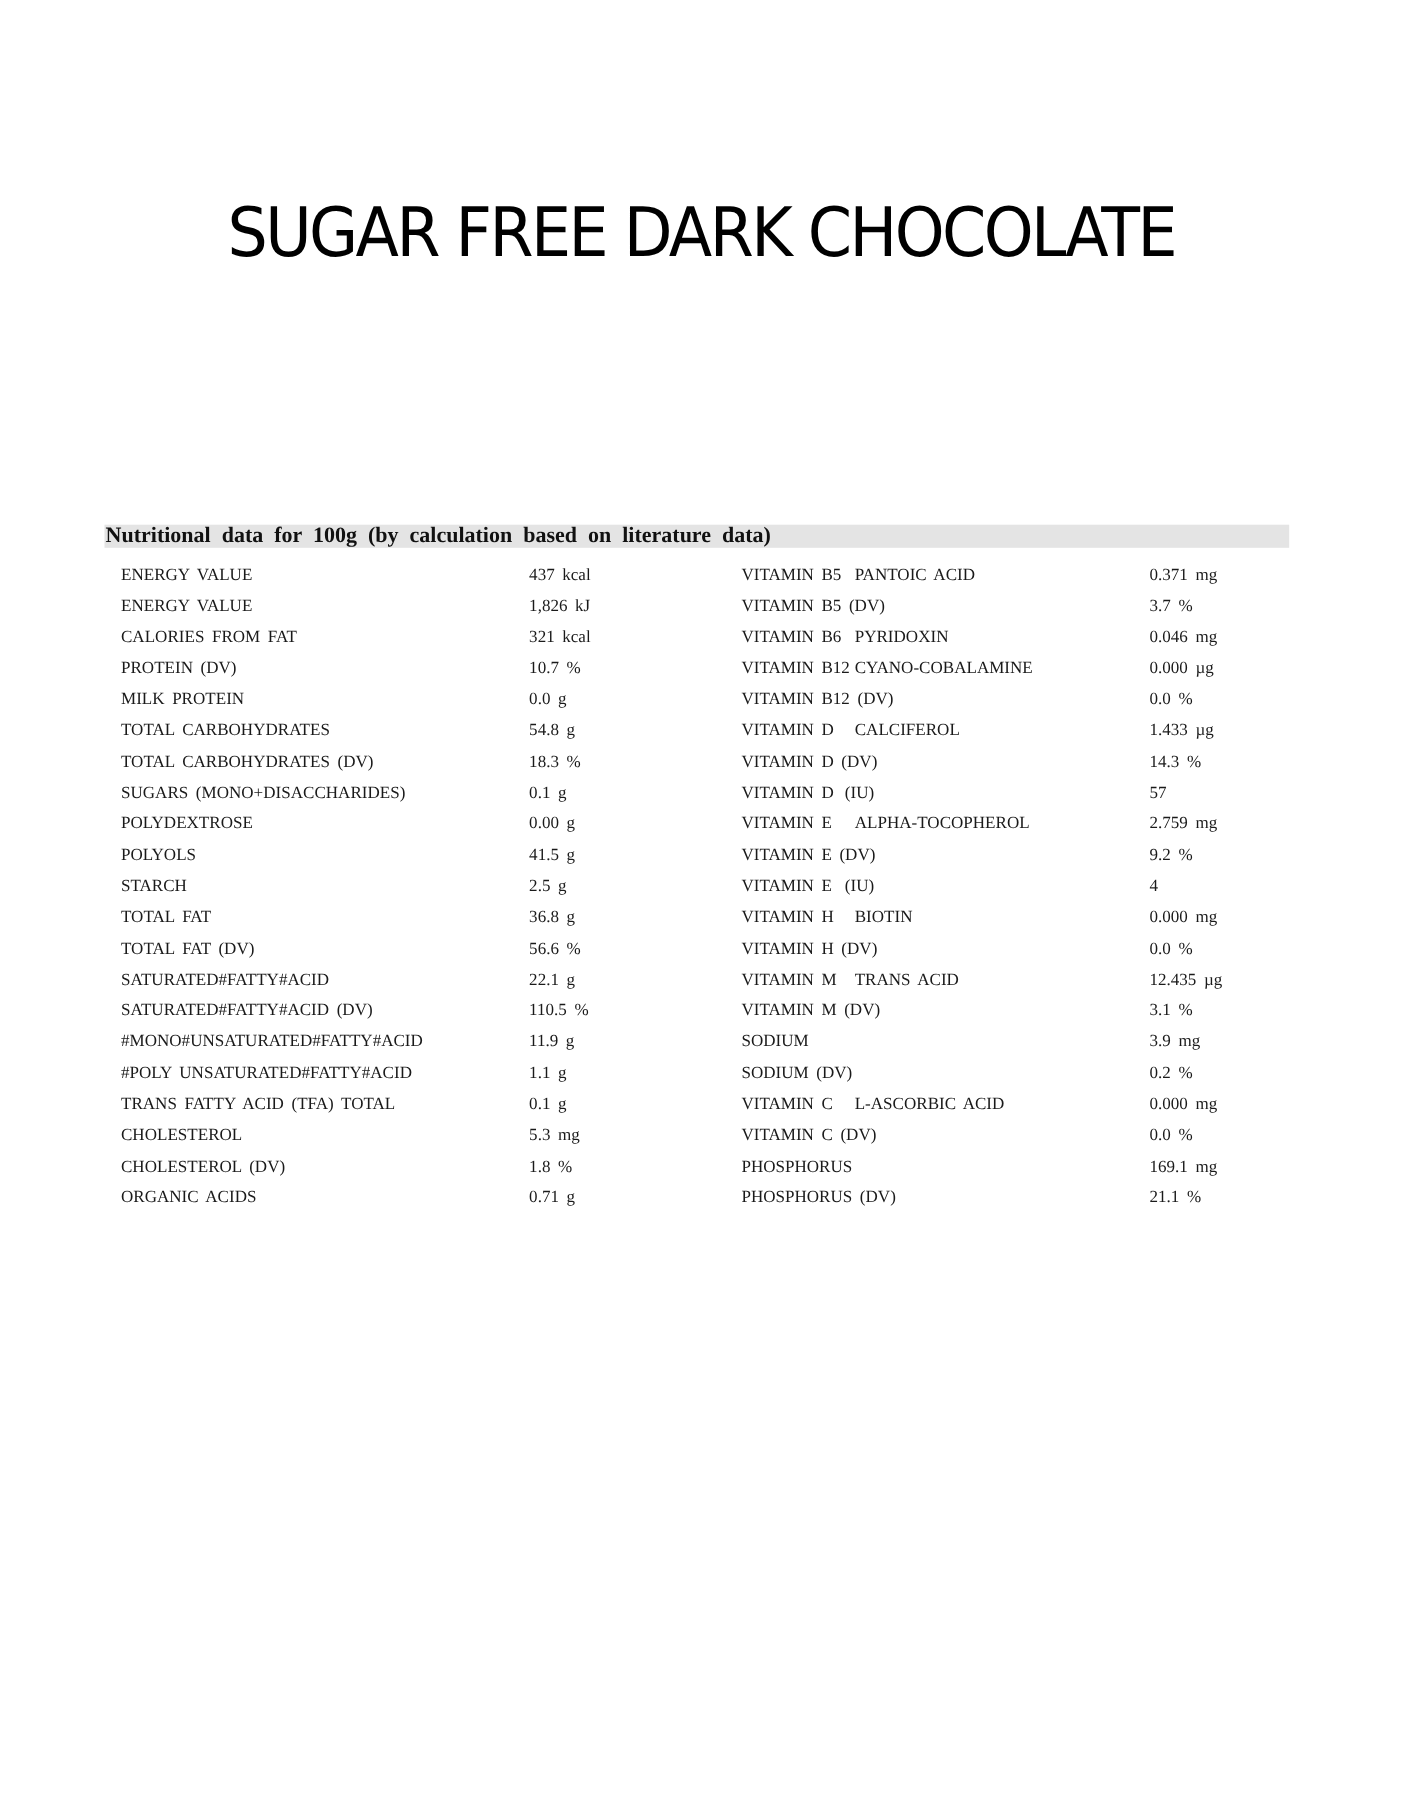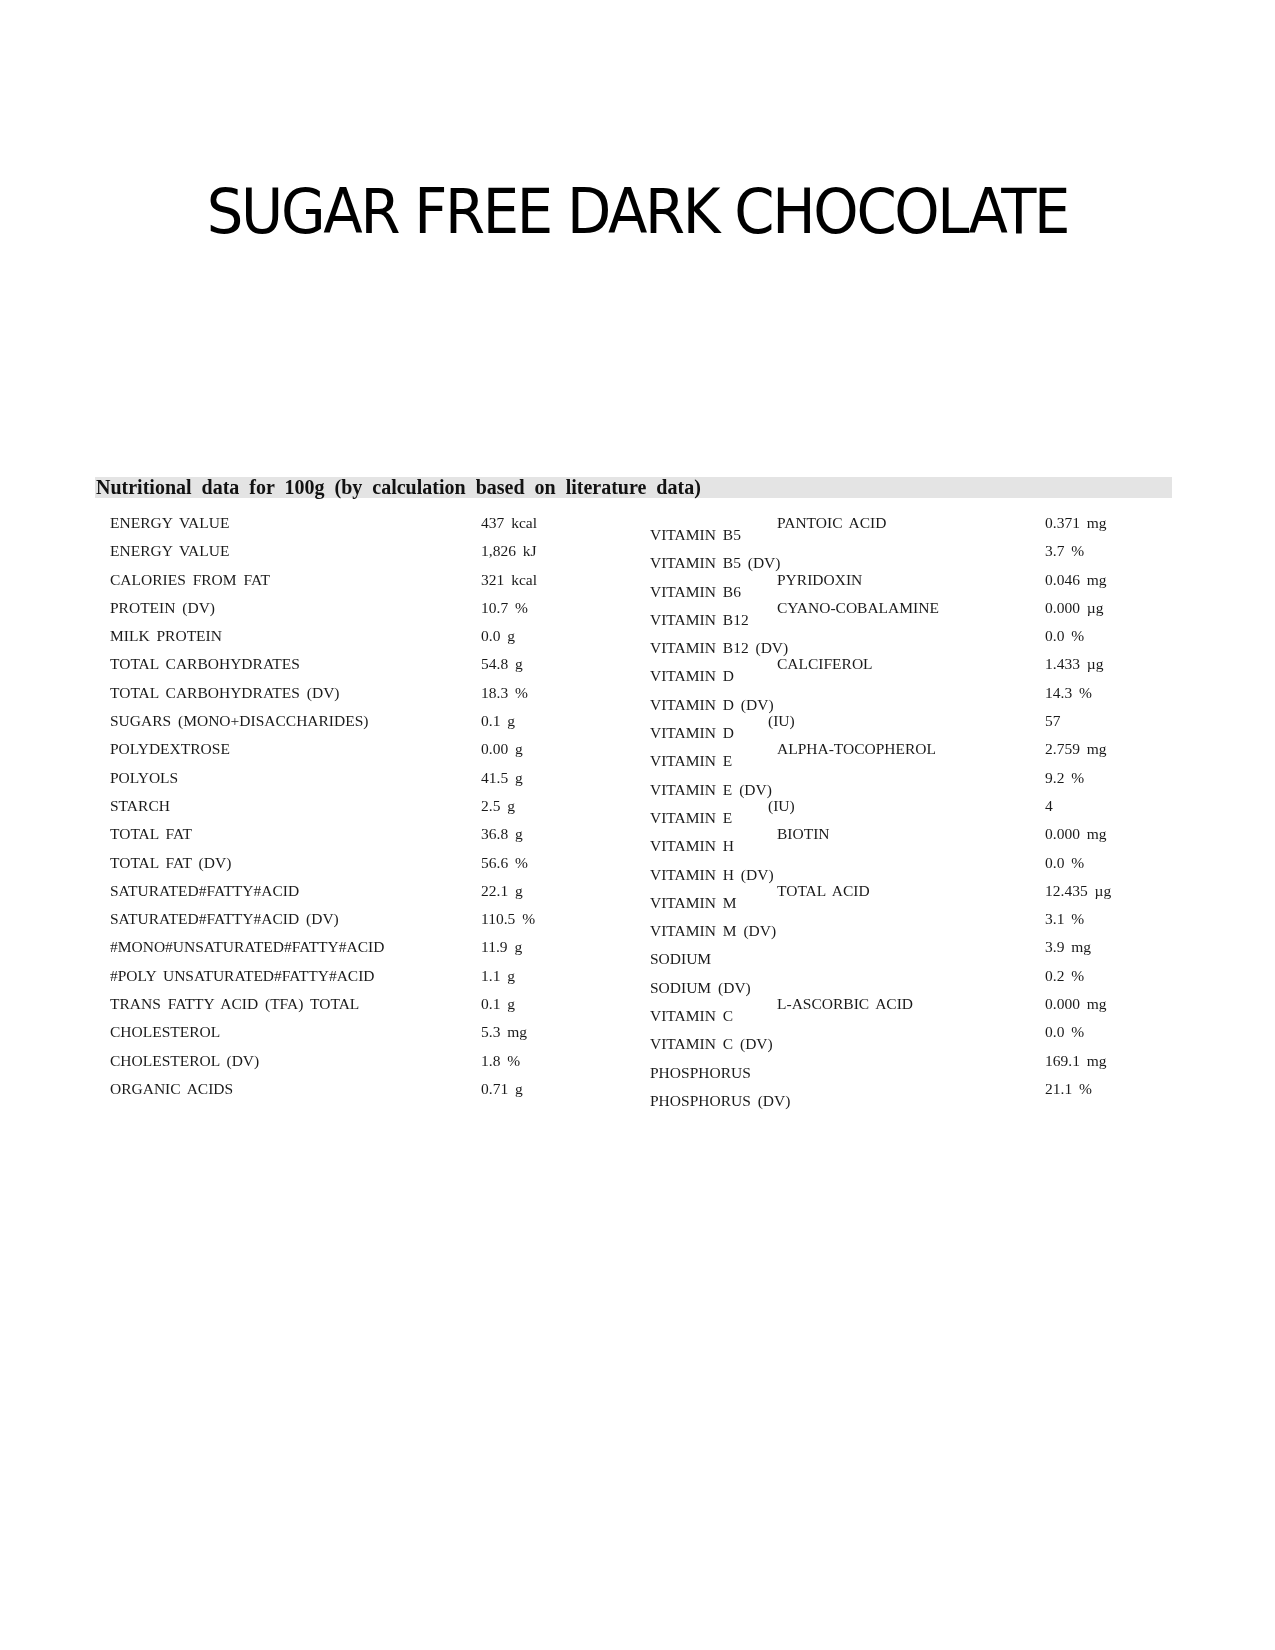--- a/index.html
+++ b/index.html
@@ -64,21 +64,21 @@
       white-space: nowrap;
       color: #1a1a1a;
     }
     .row span {
       position: absolute;
       top: 0;
       word-spacing: 3px;
     }
     .c-left-label { left: 110px; }
     .c-left-value { left: 481px; }
-    .c-right-label { left: 650px; margin-top: 12px; }
+    .c-right-label { left: 674px; }
     .c-right-sub { left: 777px; text-align: center; }
     .c-right-sub.iu { left: 768px; }
     .c-right-value { left: 1045px; }
   </style>
 </head>
 <body>
 
 <div class="page-title">SUGAR FREE DARK CHOCOLATE</div>
 
 <div class="table-header"></div>
@@ -173,21 +173,21 @@
       <span class="c-left-label">TOTAL FAT (DV)</span>
       <span class="c-left-value">56.6 %</span>
       <span class="c-right-label">VITAMIN H (DV)</span>
       <span class="c-right-sub"></span>
       <span class="c-right-value">0.0 %</span>
     </div>
     <div class="row">
       <span class="c-left-label">SATURATED#FATTY#ACID</span>
       <span class="c-left-value">22.1 g</span>
       <span class="c-right-label">VITAMIN M</span>
-      <span class="c-right-sub">TOTAL ACID</span>
+      <span class="c-right-sub">TRANS ACID</span>
       <span class="c-right-value">12.435 µg</span>
     </div>
     <div class="row">
       <span class="c-left-label">SATURATED#FATTY#ACID (DV)</span>
       <span class="c-left-value">110.5 %</span>
       <span class="c-right-label">VITAMIN M (DV)</span>
       <span class="c-right-sub"></span>
       <span class="c-right-value">3.1 %</span>
     </div>
     <div class="row">

